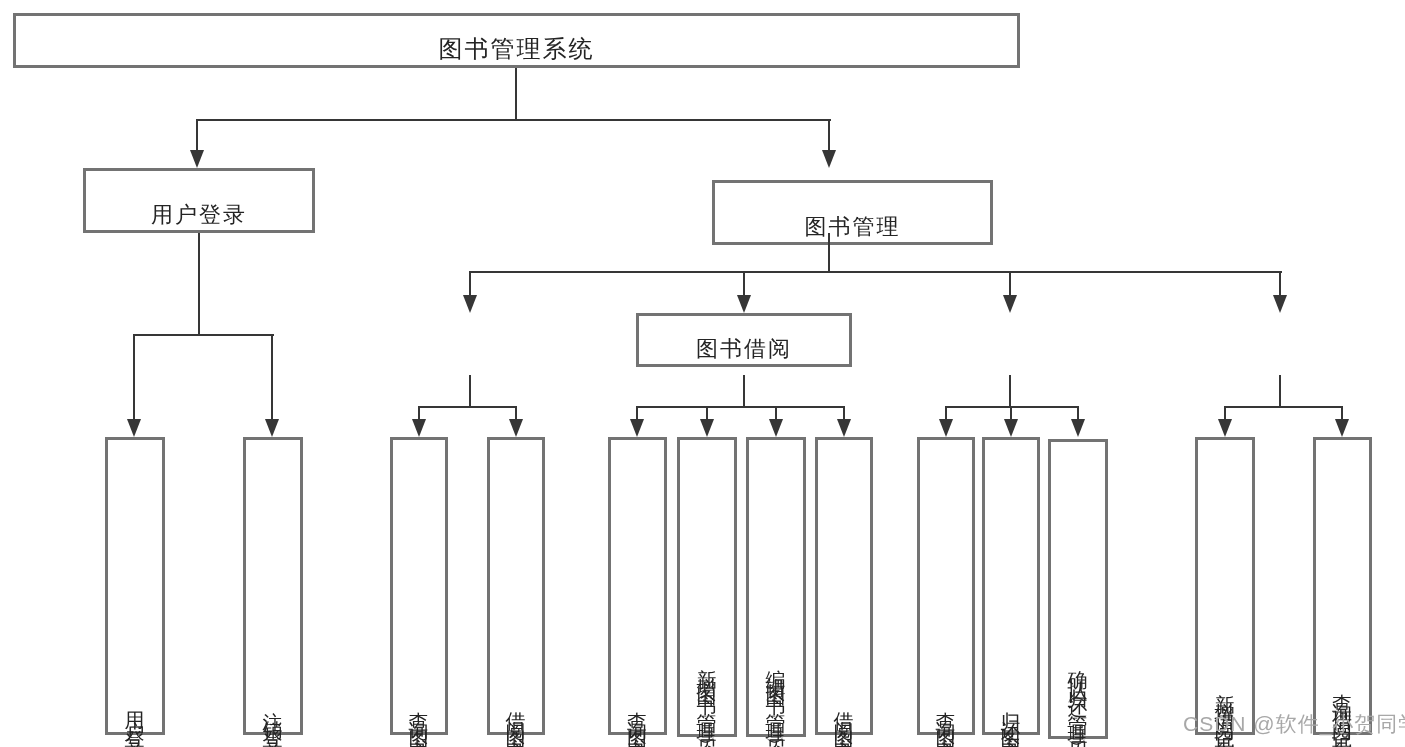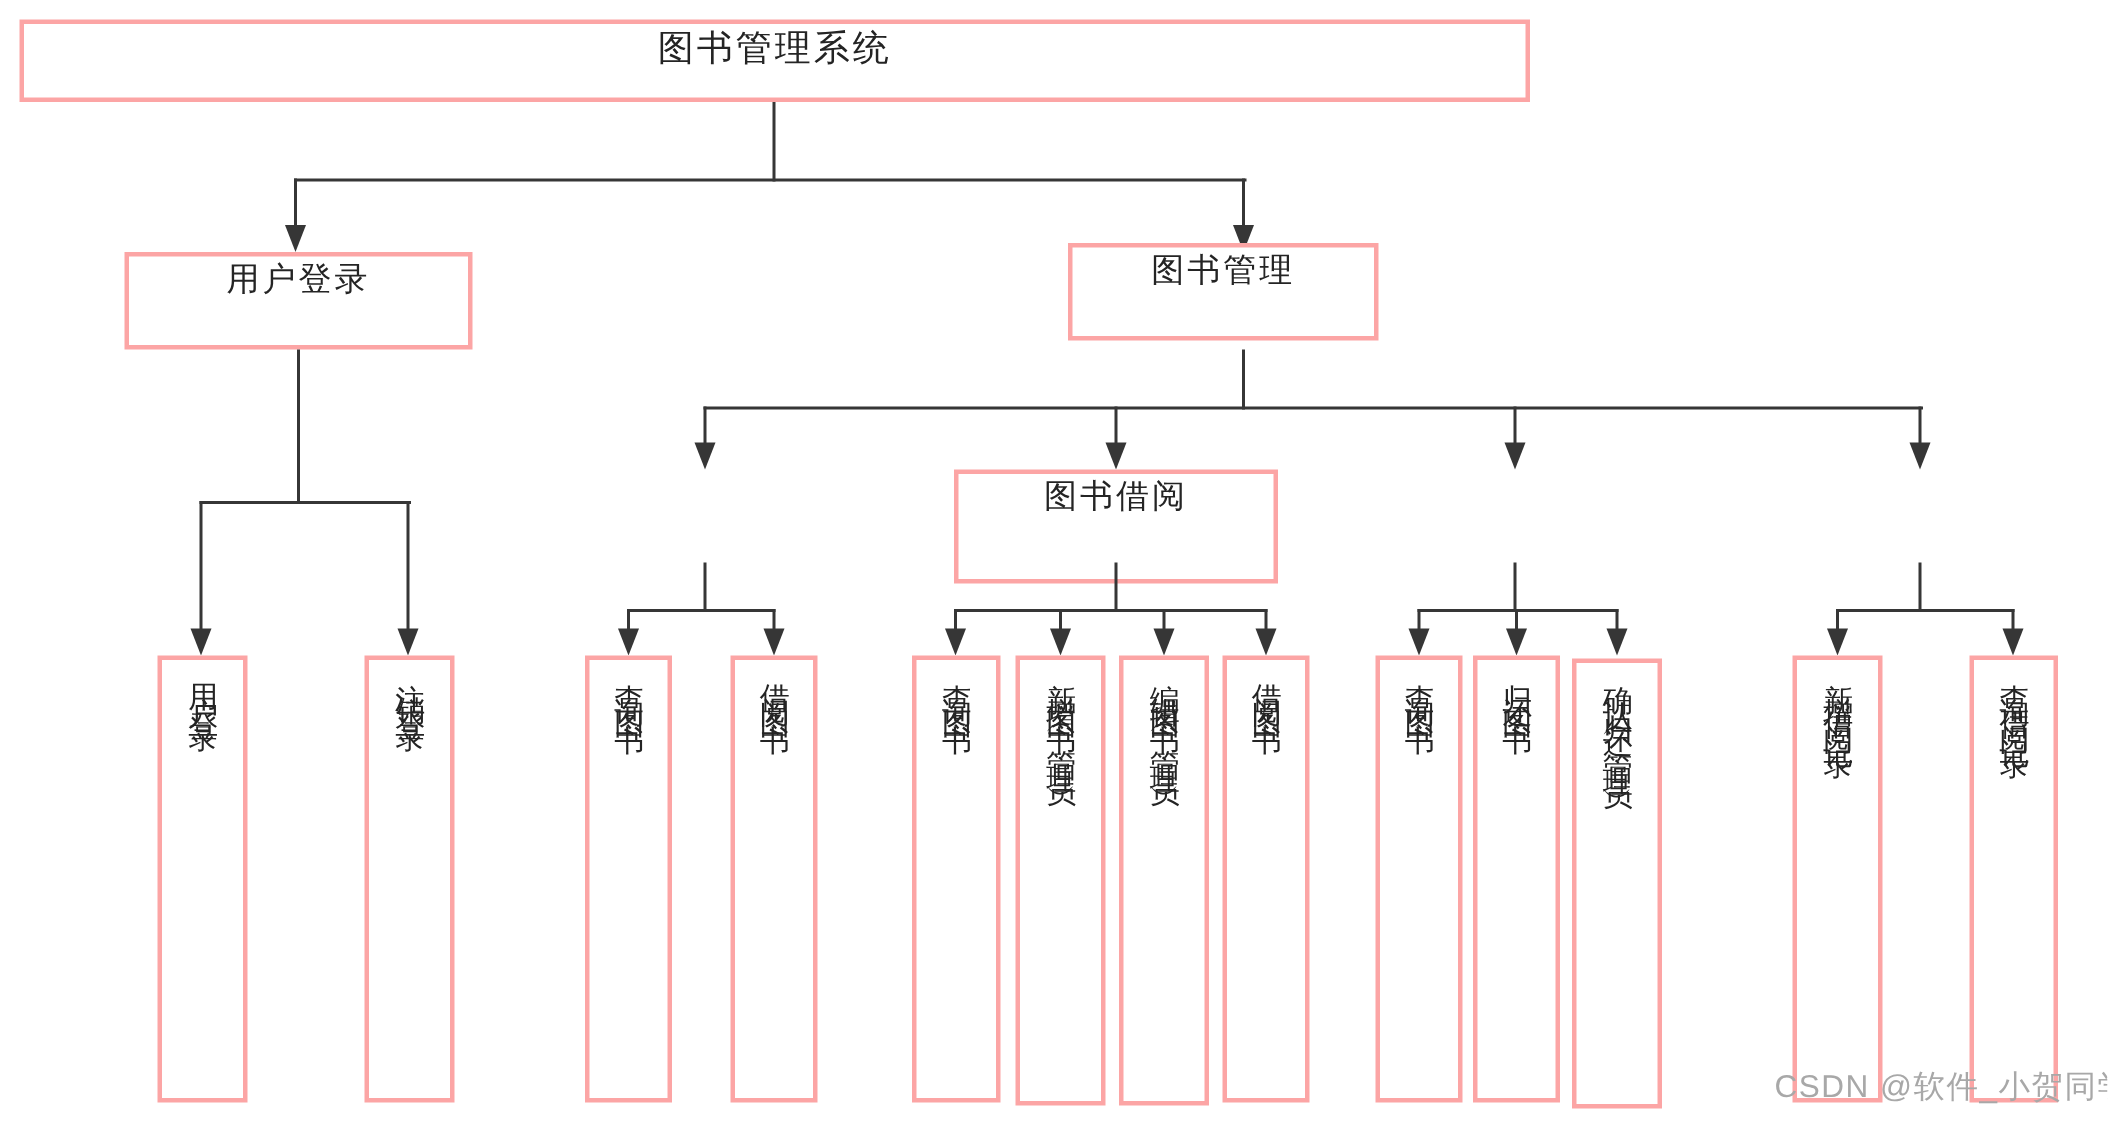--- a/index.html
+++ b/index.html
@@ -7,24 +7,24 @@
     position: relative;
     width: 1405px;
     height: 747px;
     background: #ffffff;
     font-family: "Liberation Sans", sans-serif;
     overflow: hidden;
   }
   .node {
     position: absolute;
     background: #ffffff;
-    border: 3px solid #fca5a5;
+    border: 3px solid #737373;
     box-sizing: border-box;
     display: flex;
-    align-items: flex-start;
+    align-items: flex-end;
     justify-content: center;
     color: #242424;
   }
   .hlabel {
     font-size: 22px;
     letter-spacing: 2px;
     color: #242424;
     white-space: nowrap;
   }
   .root .hlabel { font-size: 24px; }
@@ -69,21 +69,21 @@
   <div class="vl" style="left:515px;top:68px;height:53px"></div>
   <div class="hl" style="left:196px;top:119px;width:635px"></div>
   <div class="vl" style="left:196px;top:119px;height:33px"></div>
   <div class="ar" style="left:190px;top:150px"></div>
   <div class="vl" style="left:828px;top:119px;height:33px"></div>
   <div class="ar" style="left:822px;top:150px"></div>
 
   <div class="node" style="left:83px;top:168px;width:232px;height:65px">
     <span class="hlabel">用户登录</span>
   </div>
-  <div class="node" style="left:712px;top:162px;width:207px;height:65px">
+  <div class="node" style="left:712px;top:180px;width:281px;height:65px">
     <span class="hlabel">图书管理</span>
   </div>
 
   <div class="vl" style="left:198px;top:233px;height:103px"></div>
   <div class="hl" style="left:133px;top:334px;width:141px"></div>
   <div class="vl" style="left:133px;top:334px;height:87px"></div>
   <div class="ar" style="left:127px;top:419px"></div>
   <div class="vl" style="left:271px;top:334px;height:87px"></div>
   <div class="ar" style="left:265px;top:419px"></div>
 
@@ -91,21 +91,21 @@
   <div class="hl" style="left:469px;top:271px;width:813px"></div>
   <div class="vl" style="left:469px;top:271px;height:26px"></div>
   <div class="ar" style="left:463px;top:295px"></div>
   <div class="vl" style="left:743px;top:271px;height:26px"></div>
   <div class="ar" style="left:737px;top:295px"></div>
   <div class="vl" style="left:1009px;top:271px;height:26px"></div>
   <div class="ar" style="left:1003px;top:295px"></div>
   <div class="vl" style="left:1279px;top:271px;height:26px"></div>
   <div class="ar" style="left:1273px;top:295px"></div>
 
-  <div class="node" style="left:636px;top:313px;width:216px;height:76px">
+  <div class="node" style="left:636px;top:313px;width:216px;height:54px">
     <span class="hlabel">图书借阅</span>
   </div>
 
   <div class="vl" style="left:469px;top:375px;height:32px"></div>
   <div class="hl" style="left:418px;top:406px;width:99px"></div>
   <div class="vl" style="left:418px;top:406px;height:15px"></div>
   <div class="ar" style="left:412px;top:419px"></div>
   <div class="vl" style="left:515px;top:406px;height:15px"></div>
   <div class="ar" style="left:509px;top:419px"></div>
 

